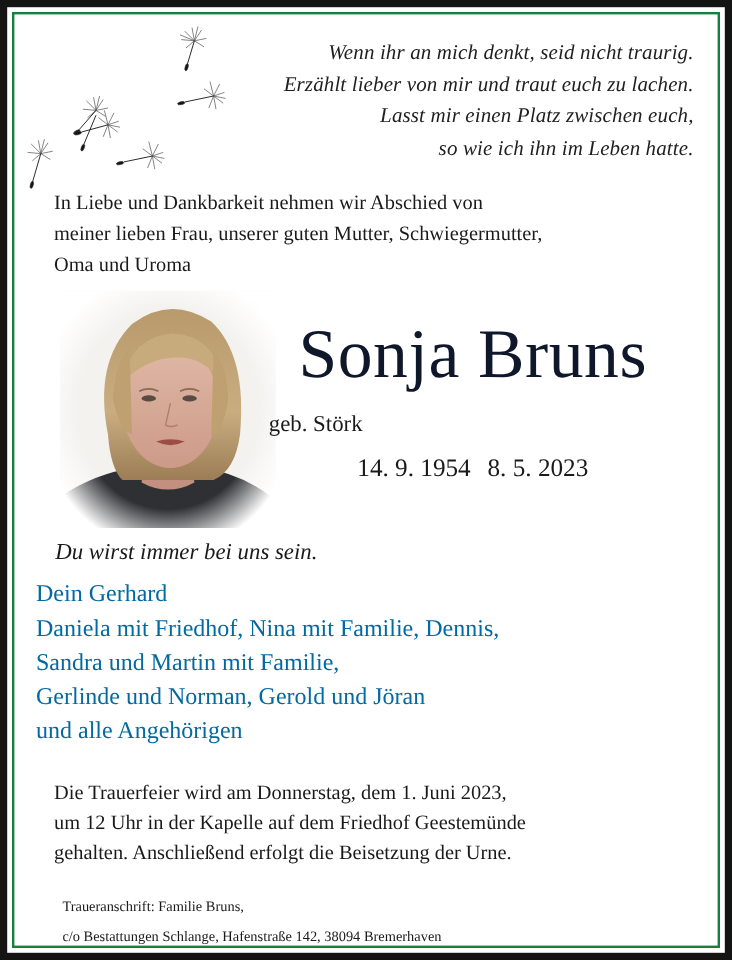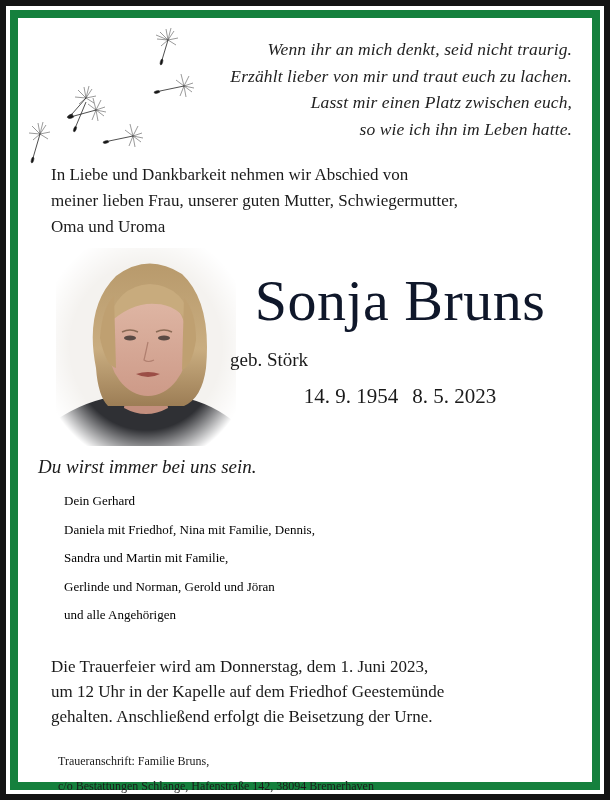--- a/index.html
+++ b/index.html
@@ -12,21 +12,21 @@
       color: #1a1a1a;
     }
     .outer-white {
       position: absolute;
       left: 6px; top: 6px; right: 6px; bottom: 6px;
       background: #ffffff;
     }
     .inner-frame {
       position: absolute;
       left: 10px; top: 10px; right: 10px; bottom: 10px;
-      border: 8px solid #15803d;
+      border: 2px solid #15803d;
       background: #ffffff;
     }
     .poem {
       position: absolute;
       right: 20px; top: 18px;
       text-align: right;
       font-style: italic;
       font-size: 17.5px;
       line-height: 26.5px;
       color: #1f1f1f;
@@ -70,32 +70,32 @@
       left: 212px; top: 364px;
       width: 340px;
       text-align: center;
       font-size: 21px;
       line-height: 28px;
       white-space: nowrap;
     }
     .dates .sep { display: inline-block; width: 14px; }
     .motto {
       position: absolute;
-      left: 20px; top: 436px;
+      left: 34px; top: 436px;
       font-style: italic;
       font-size: 19px;
       line-height: 26px;
       color: #1a1a1a;
     }
     .family {
       position: absolute;
-      left: 46px; top: 469px;
-      font-size: 13px;
+      left: 18px; top: 469px;
+      font-size: 20px;
       line-height: 28.5px;
-      color: #000000;
+      color: #0369a1;
       font-weight: 500;
     }
     .family div { white-space: nowrap; }
     .ceremony {
       position: absolute;
       left: 33px; top: 636px;
       font-size: 17px;
       line-height: 25px;
     }
     .ceremony div { white-space: nowrap; }

